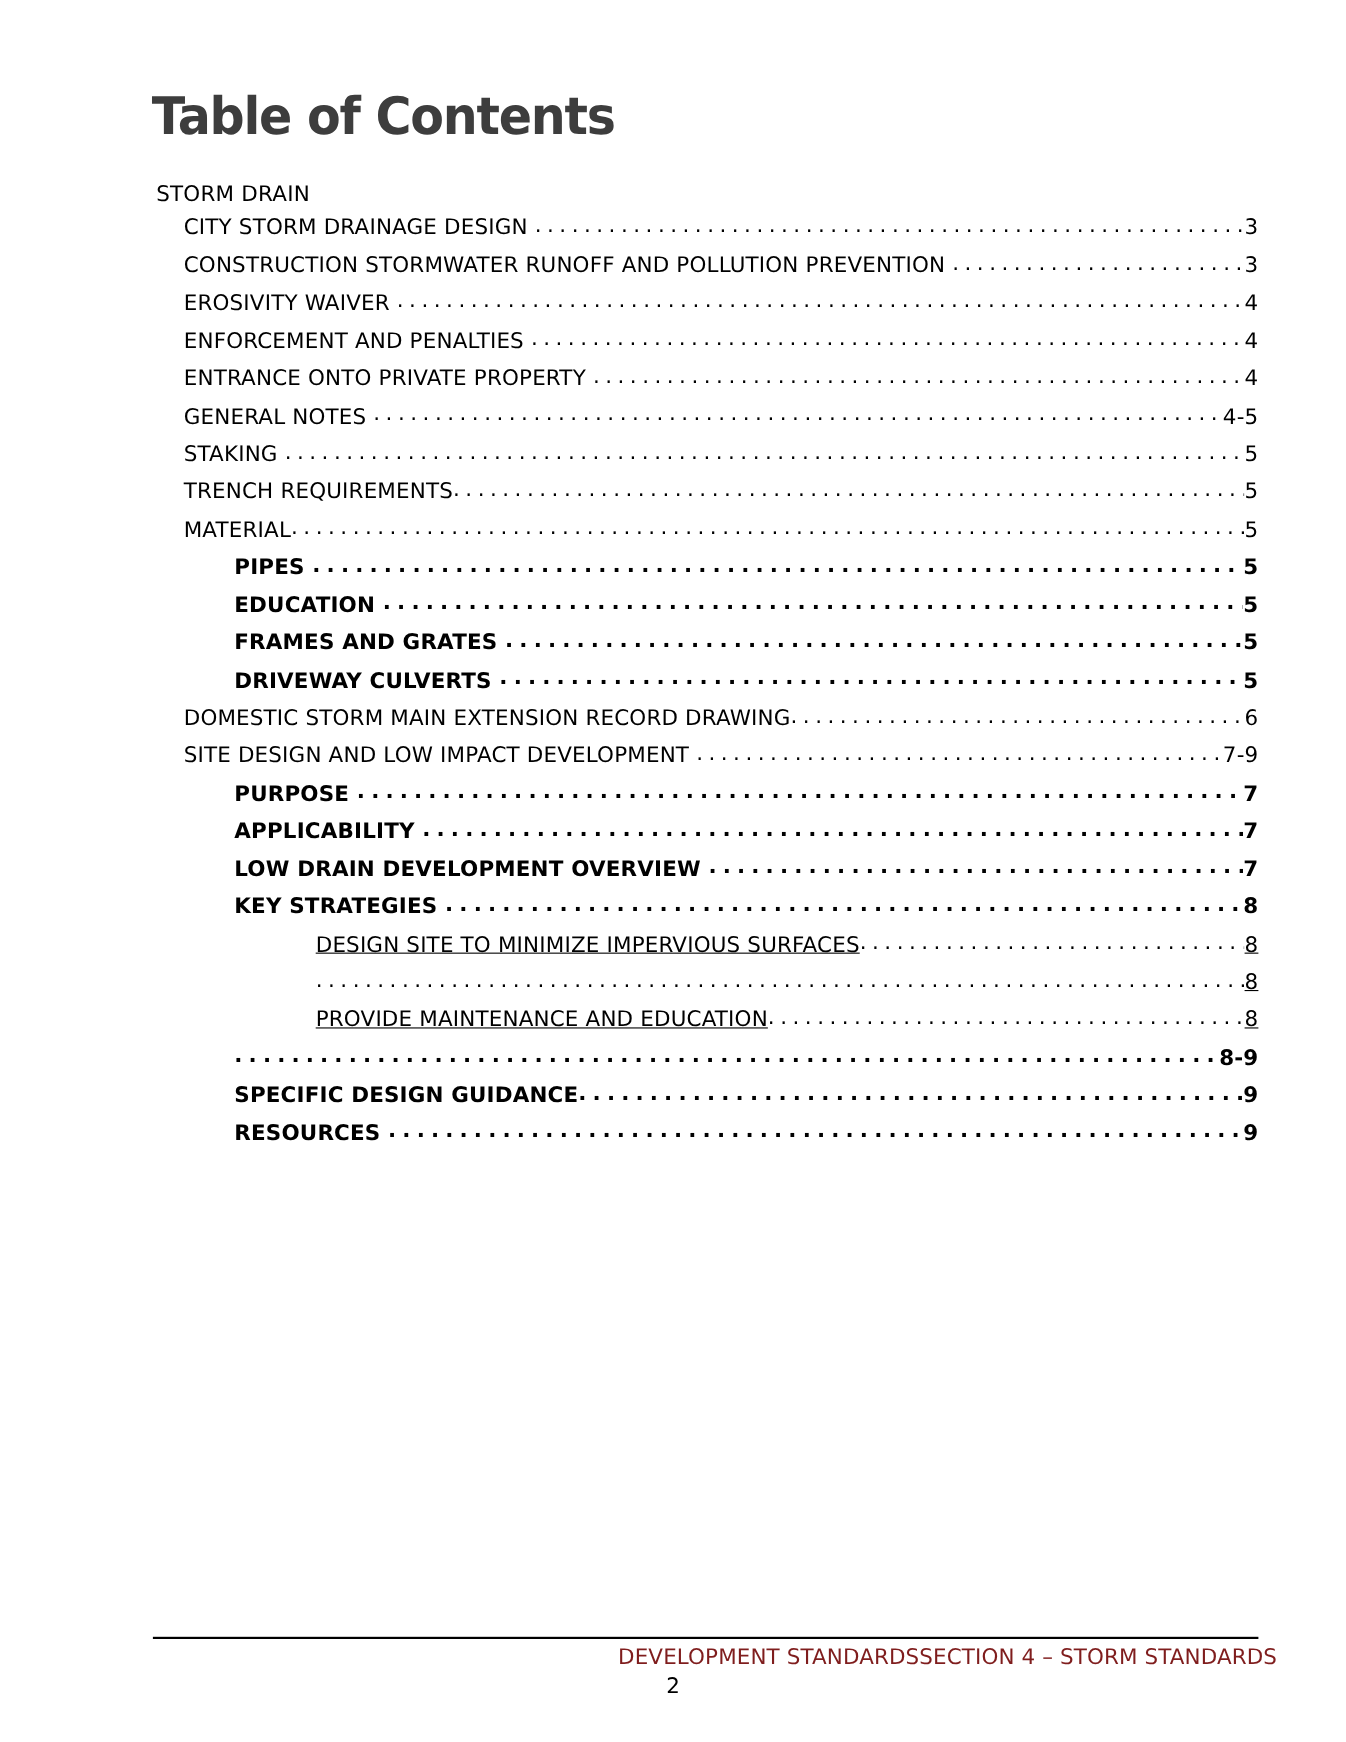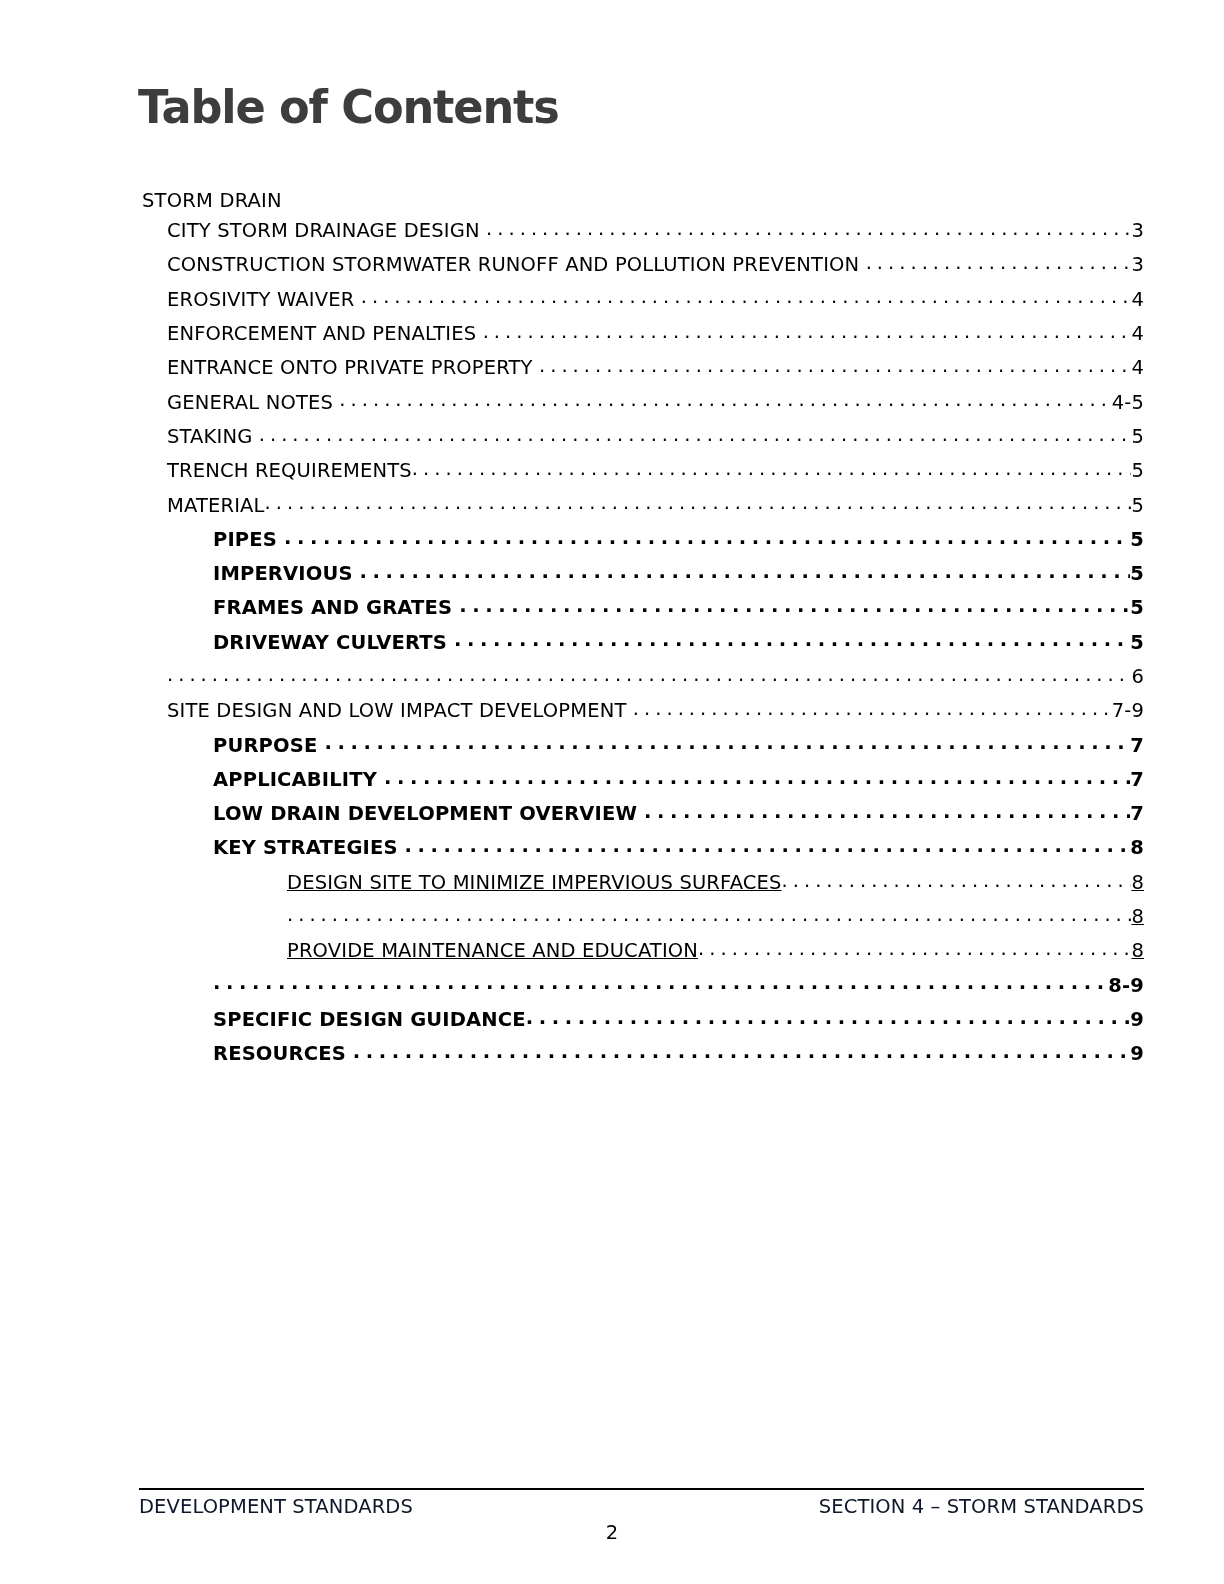--- a/index.html
+++ b/index.html
@@ -35,21 +35,21 @@
     transform: scaleX(0.95);
     transform-origin: left top;
     white-space: nowrap;
     line-height: 1;
   }
 
   
   .toc {
     position: absolute;
     left: 142px;
-    top: 188px;
+    top: 164px;
     width: 1002px;
   }
 
   .toc-section-header {
     font-size: 19.5px;
     line-height: 26px;
     color: #000;
     white-space: nowrap;
     letter-spacing: 0.2px;
   }
@@ -105,29 +105,29 @@
   .footer-rule {
     position: absolute;
     left: 139px;
     top: 1488px;
     width: 1005px;
     height: 0;
     border-top: 2.2px solid #000;
   }
   .footer-row {
     position: absolute;
-    left: 139px;
+    left: 156px;
     top: 1494px;
     width: 1005px;
     display: flex;
-    justify-content: space-between;
+    justify-content: flex-end;
     font-size: 19.5px;
     line-height: 26px;
     letter-spacing: 0.1px;
-    color: #0f172a;
+    color: #7f1d1d;
     white-space: nowrap;
   }
   .footer-pagenum {
     position: absolute;
     left: 0;
     top: 1520px;
     width: 1224px;
     text-align: center;
     font-size: 19.5px;
     line-height: 26px;
@@ -188,35 +188,36 @@
           <span class="toc-label">MATERIAL</span>
           <span class="toc-leader"></span>
           <span class="toc-page">5</span>
         </div>
         <div class="toc-row lvl2 gap">
           <span class="toc-label">PIPES</span>
           <span class="toc-leader"></span>
           <span class="toc-page">5</span>
         </div>
         <div class="toc-row lvl2 gap">
-          <span class="toc-label">IMPERVIOUS</span>
+          <span class="toc-label">EDUCATION</span>
           <span class="toc-leader"></span>
           <span class="toc-page">5</span>
         </div>
         <div class="toc-row lvl2 gap">
           <span class="toc-label">FRAMES AND GRATES</span>
           <span class="toc-leader"></span>
           <span class="toc-page">5</span>
         </div>
         <div class="toc-row lvl2 gap">
           <span class="toc-label">DRIVEWAY CULVERTS</span>
           <span class="toc-leader"></span>
           <span class="toc-page">5</span>
         </div>
         <div class="toc-row lvl1">
+          <span class="toc-label">DOMESTIC STORM MAIN EXTENSION RECORD DRAWING</span>
           <span class="toc-leader"></span>
           <span class="toc-page">6</span>
         </div>
         <div class="toc-row lvl1 gap">
           <span class="toc-label">SITE DESIGN AND LOW IMPACT DEVELOPMENT</span>
           <span class="toc-leader"></span>
           <span class="toc-page">7-9</span>
         </div>
         <div class="toc-row lvl2 gap">
           <span class="toc-label">PURPOSE</span>

